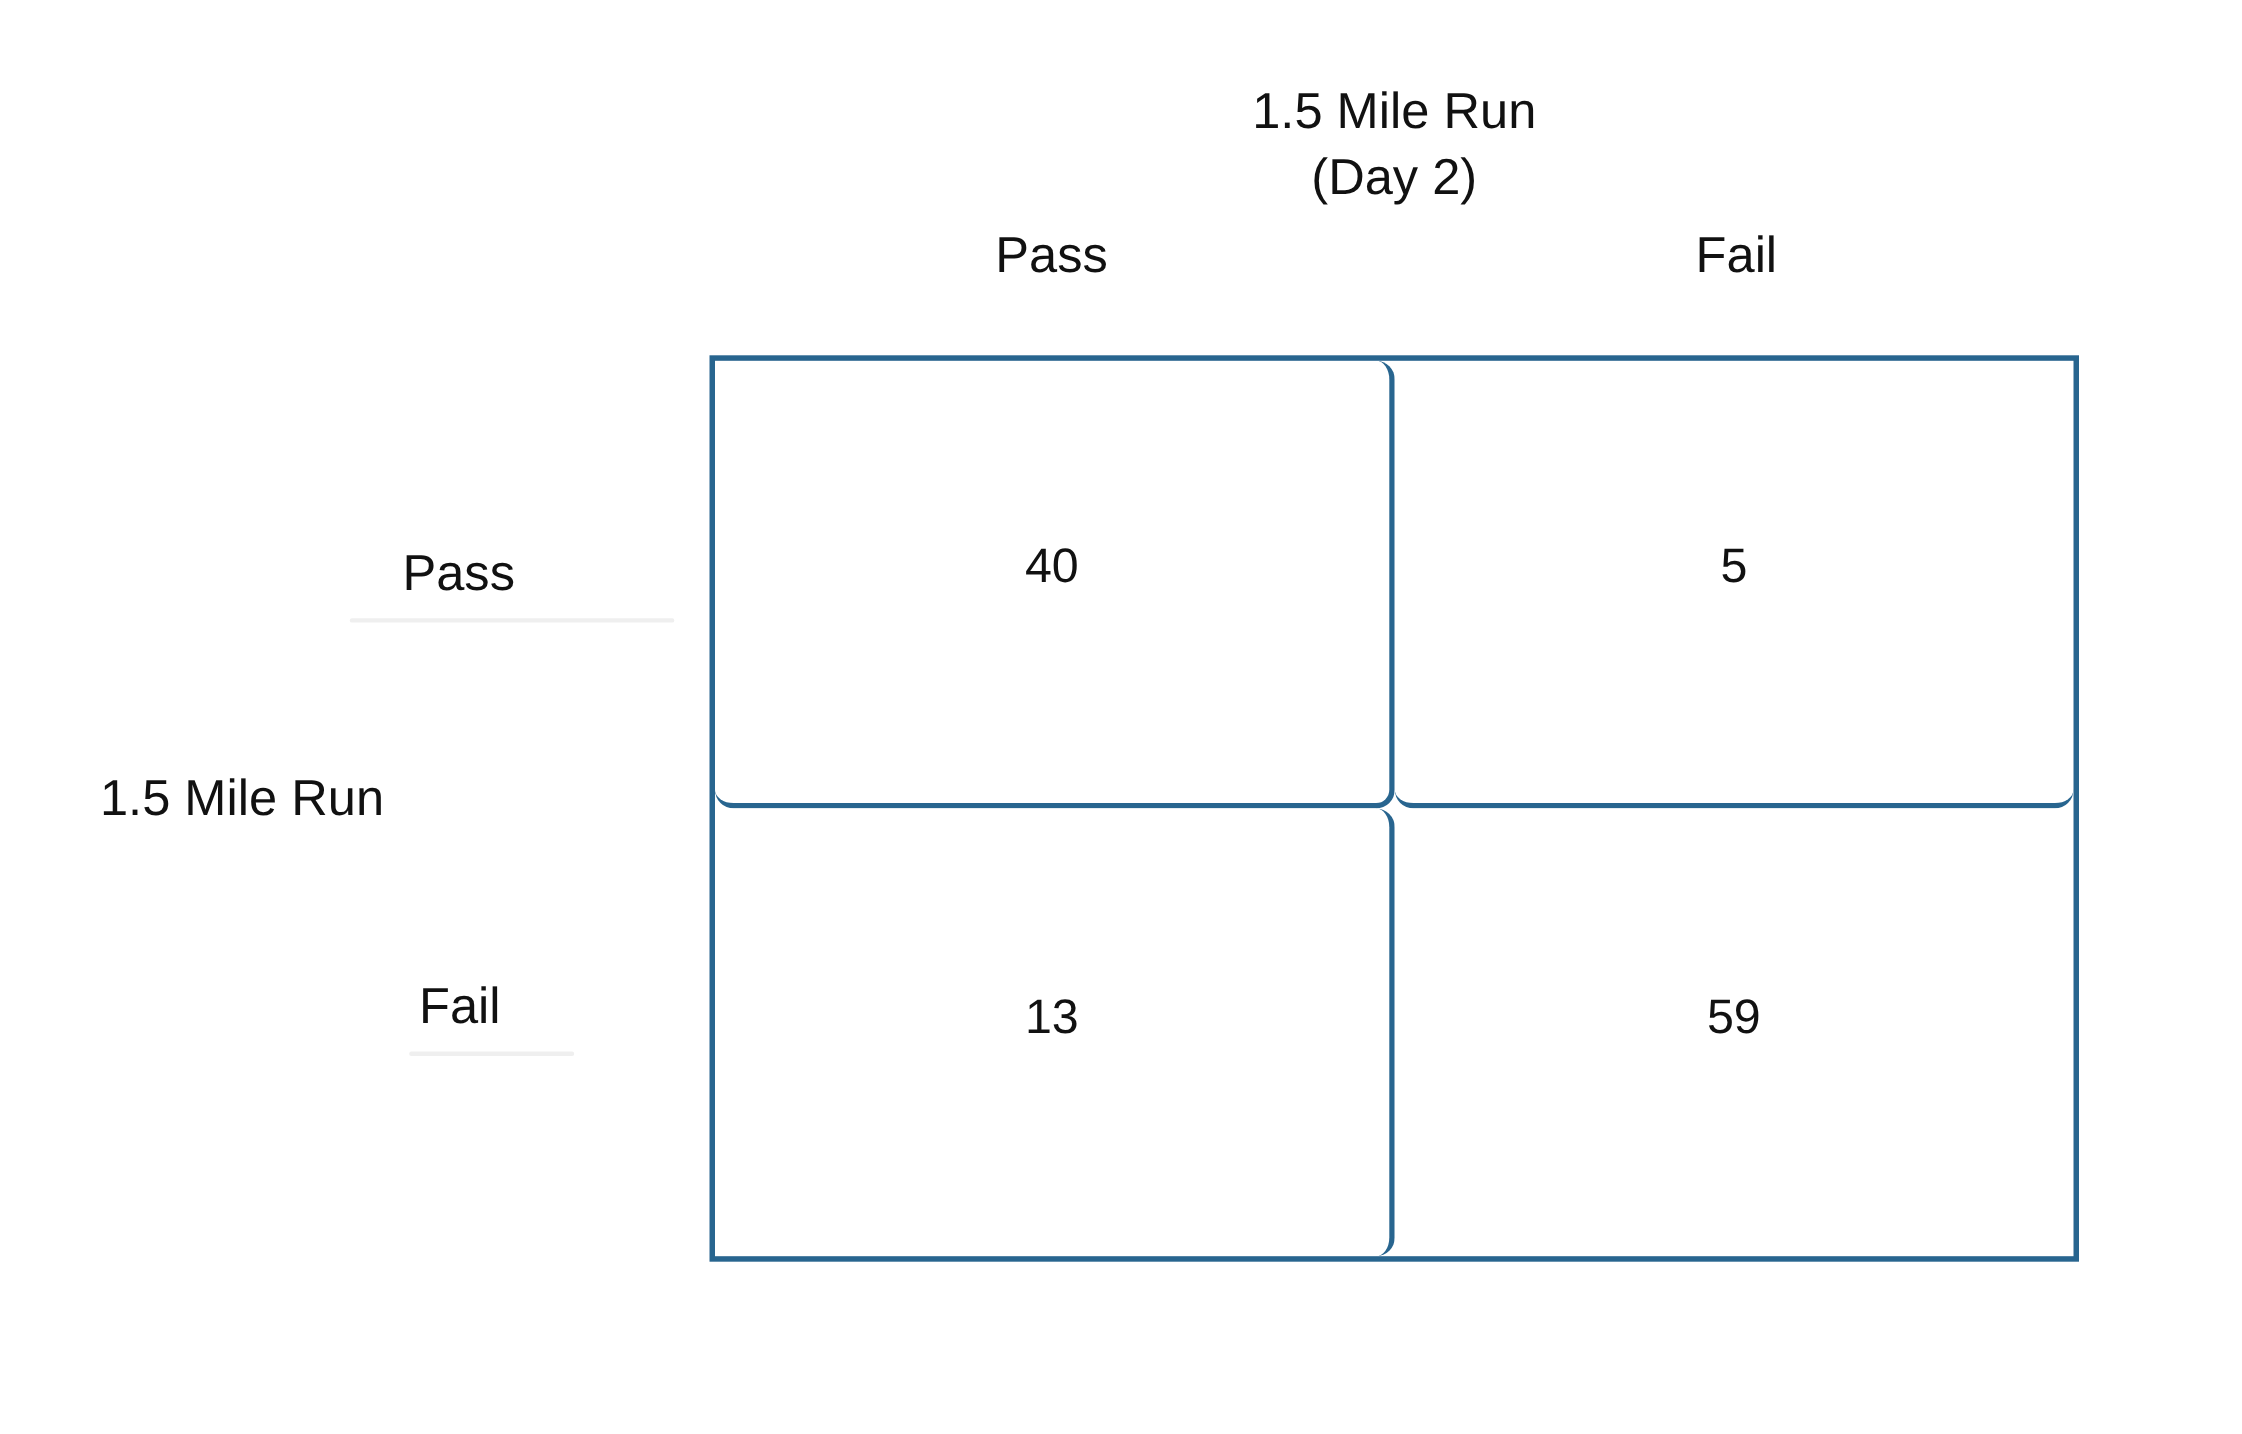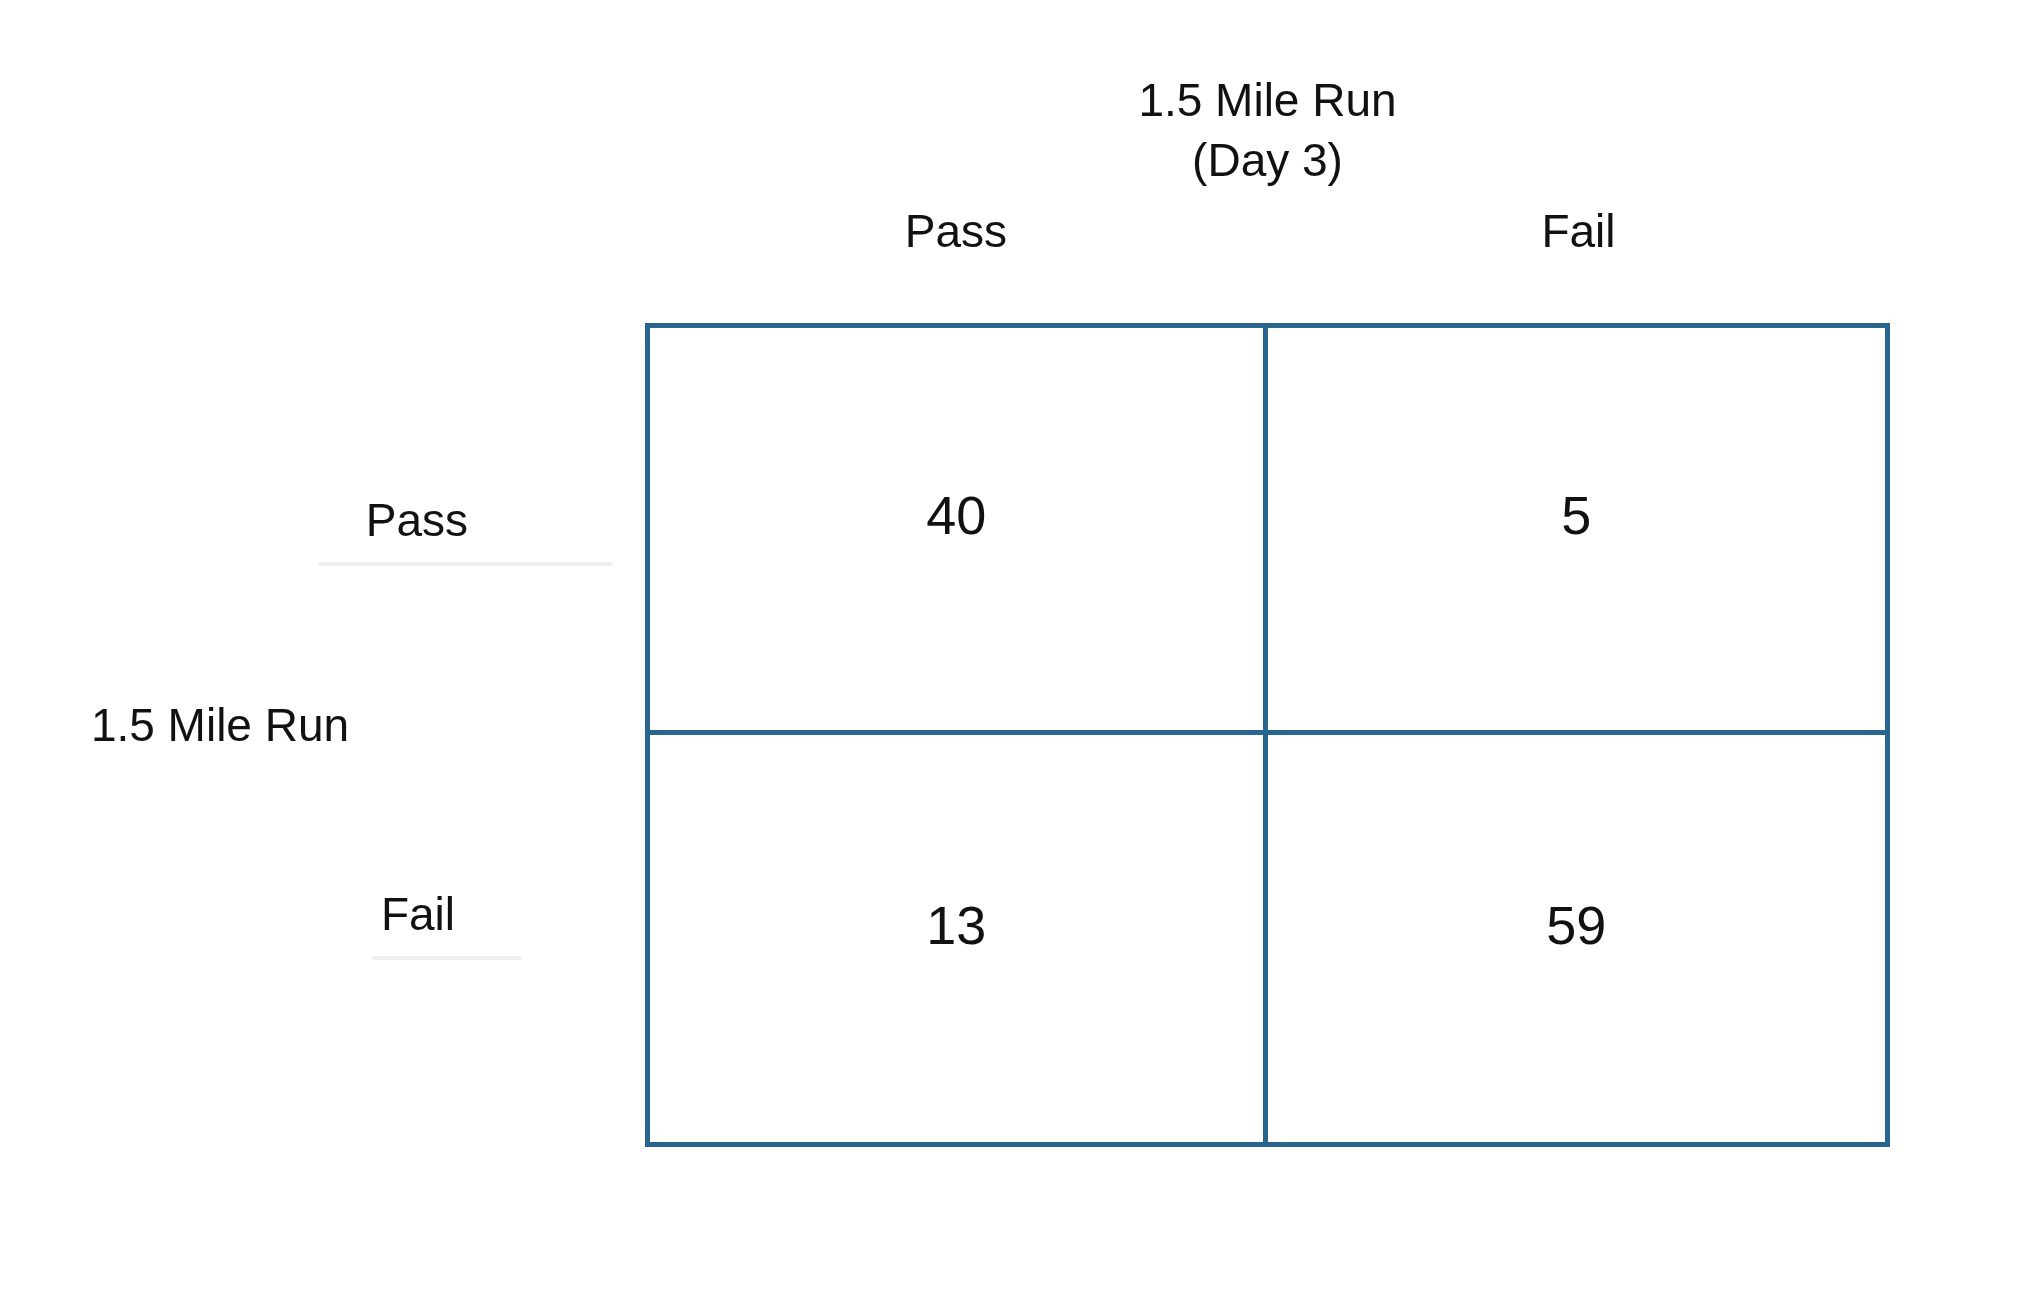--- a/index.html
+++ b/index.html
@@ -77,35 +77,36 @@
     border:5px solid var(--border-color);
     display:grid;
     grid-template-columns:1fr 1fr;
     grid-template-rows:1fr 1fr;
     background:#ffffff;
   }
   .cell{
     display:flex;
     align-items:center;
     justify-content:center;
-    font-size:54px;
+    font-size:44px;
     padding-bottom:28px;
+    border-radius:17px;
   }
   .cell.c00{border-right:5px solid var(--border-color); border-bottom:5px solid var(--border-color);}
   .cell.c01{border-bottom:5px solid var(--border-color);}
   .cell.c10{border-right:5px solid var(--border-color);}
 </style>
 </head>
 <body>
 
 <div class="canvas">
 
   <div class="col-axis-title">
     <div>1.5 Mile Run</div>
-    <div>(Day 3)</div>
+    <div>(Day 2)</div>
   </div>
 
   <div class="col-header c0">Pass</div>
   <div class="col-header c1">Fail</div>
 
   <div class="row-axis-title">
     <div>1.5 Mile Run</div>
   </div>
 
   <div class="row-header r0">Pass</div>

